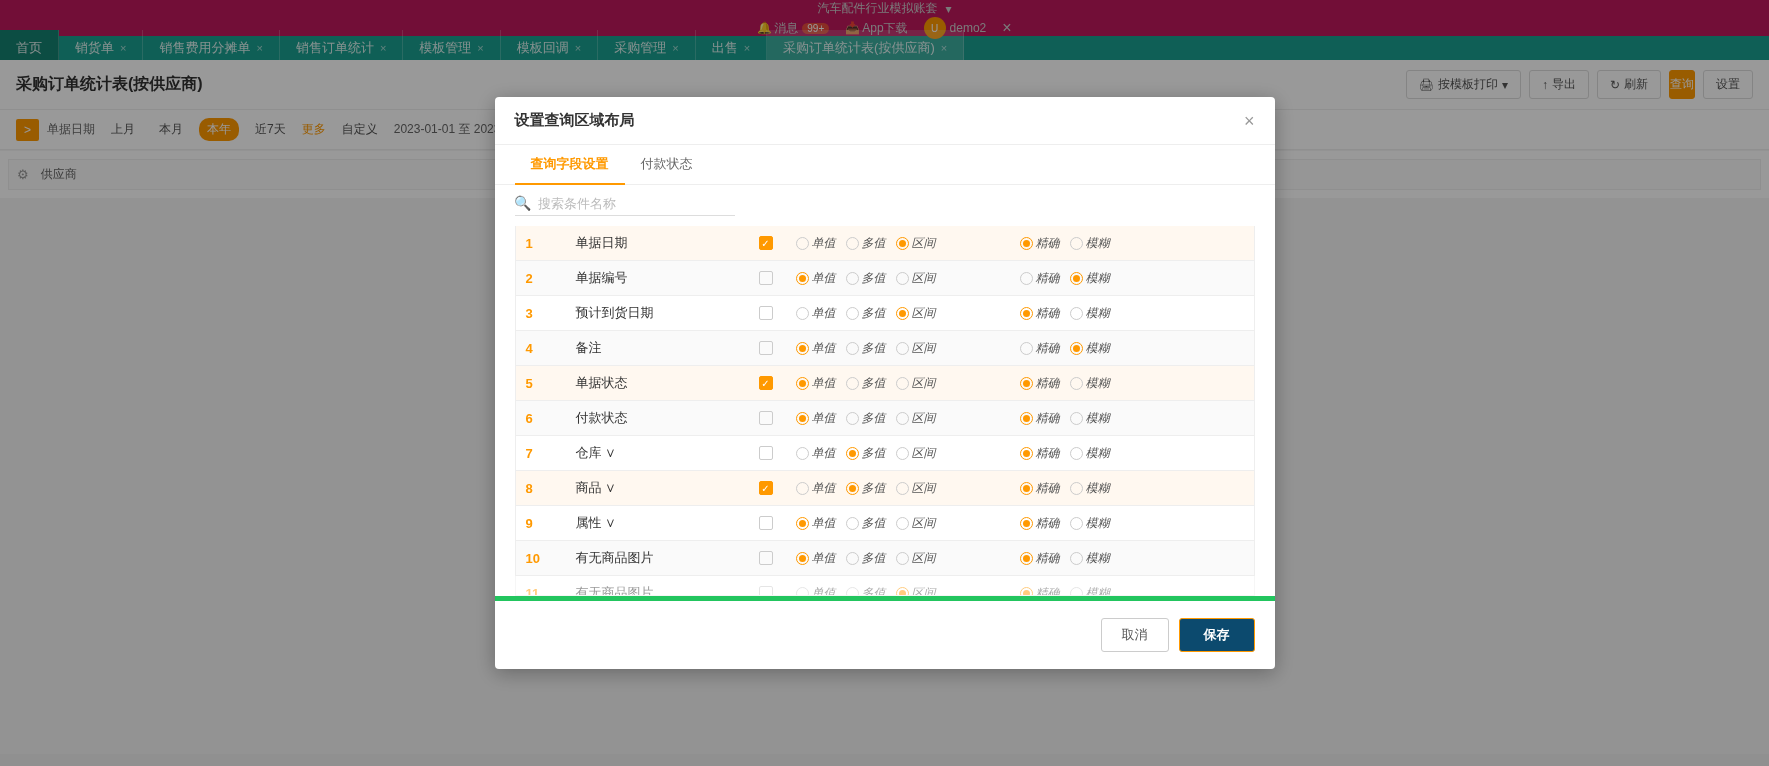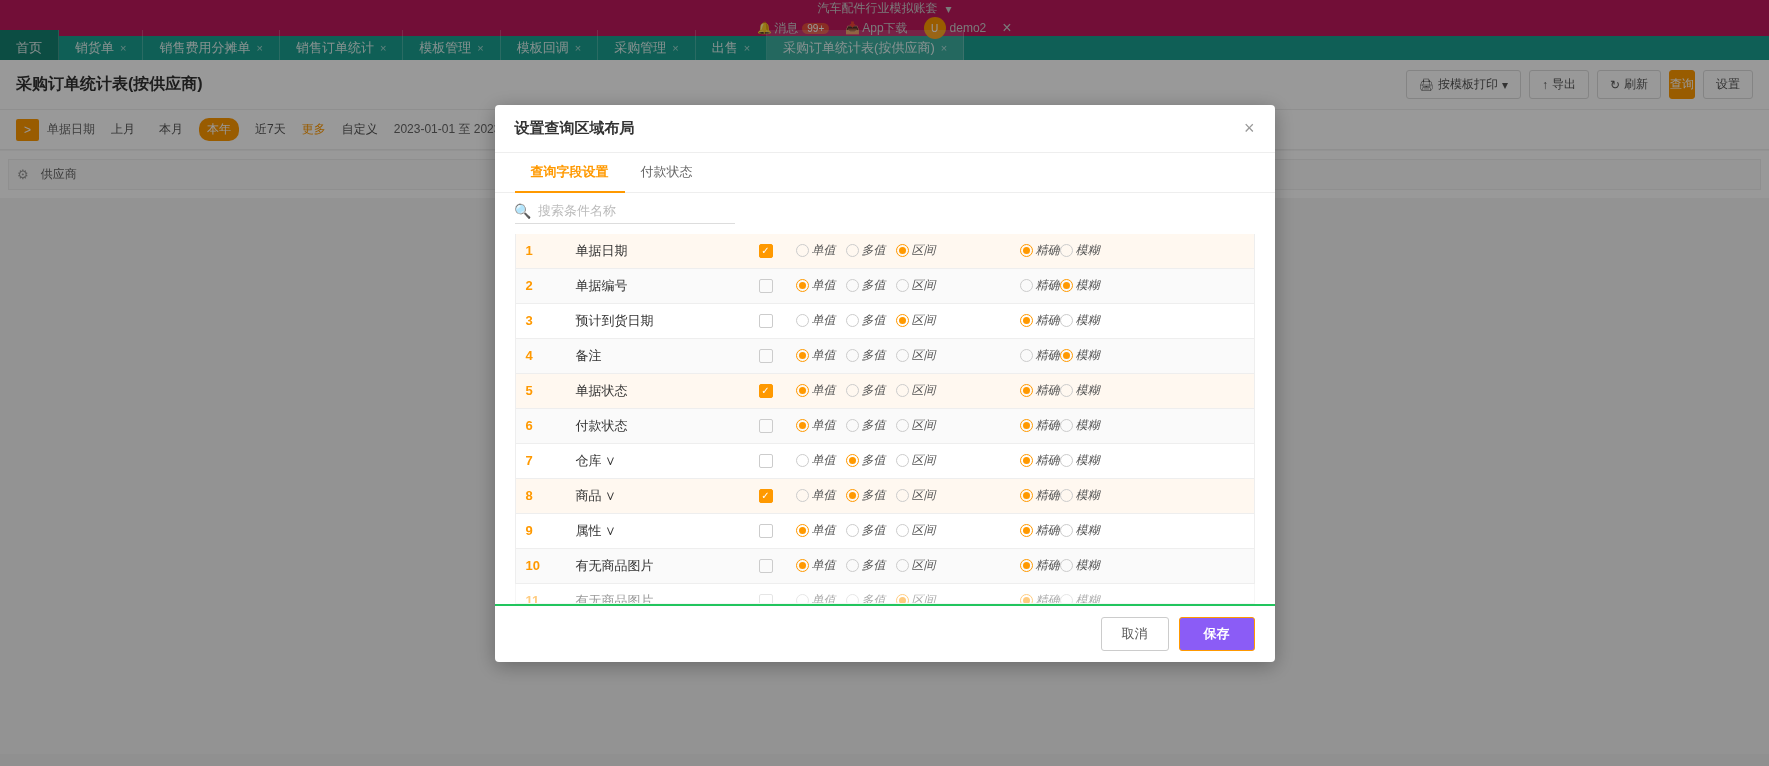--- a/index.html
+++ b/index.html
@@ -218,42 +218,42 @@
     .radio-item { display: flex; align-items: center; gap: 3px; font-size: 12px; color: #555; cursor: pointer; font-style: italic; }
     .radio-dot {
       width: 13px; height: 13px; border-radius: 50%;
       border: 1px solid #ccc;
       display: flex; align-items: center; justify-content: center;
     }
     .radio-dot.selected { border-color: #f90; }
     .radio-dot.selected::after { content: ''; width: 7px; height: 7px; border-radius: 50%; background: #f90; display: block; }
 
     
-    .match-col { display: flex; gap: 0; align-items: center; }
+    .match-col { display: flex; gap: 10px; align-items: center; }
 
     
     .dialog-footer {
-      padding: 11px 20px;
+      padding: 17px 20px;
       display: flex;
       justify-content: flex-end;
       gap: 10px;
-      border-top: 2px solid #22c55e;
+      border-top: 5px solid #22c55e;
     }
     .btn-cancel {
       padding: 7px 20px;
       border: 1px solid #ccc;
       background: white;
       border-radius: 3px;
       cursor: pointer;
       font-size: 13px;
       color: #555;
     }
     .btn-save {
       padding: 7px 24px;
-      background: #8b5cf6;
+      background: #0c4a6e;
       border: 1px solid #f90;
       color: white;
       border-radius: 3px;
       cursor: pointer;
       font-size: 13px;
       font-weight: bold;
     }
 
     
     .dialog-table::-webkit-scrollbar { width: 6px; }

